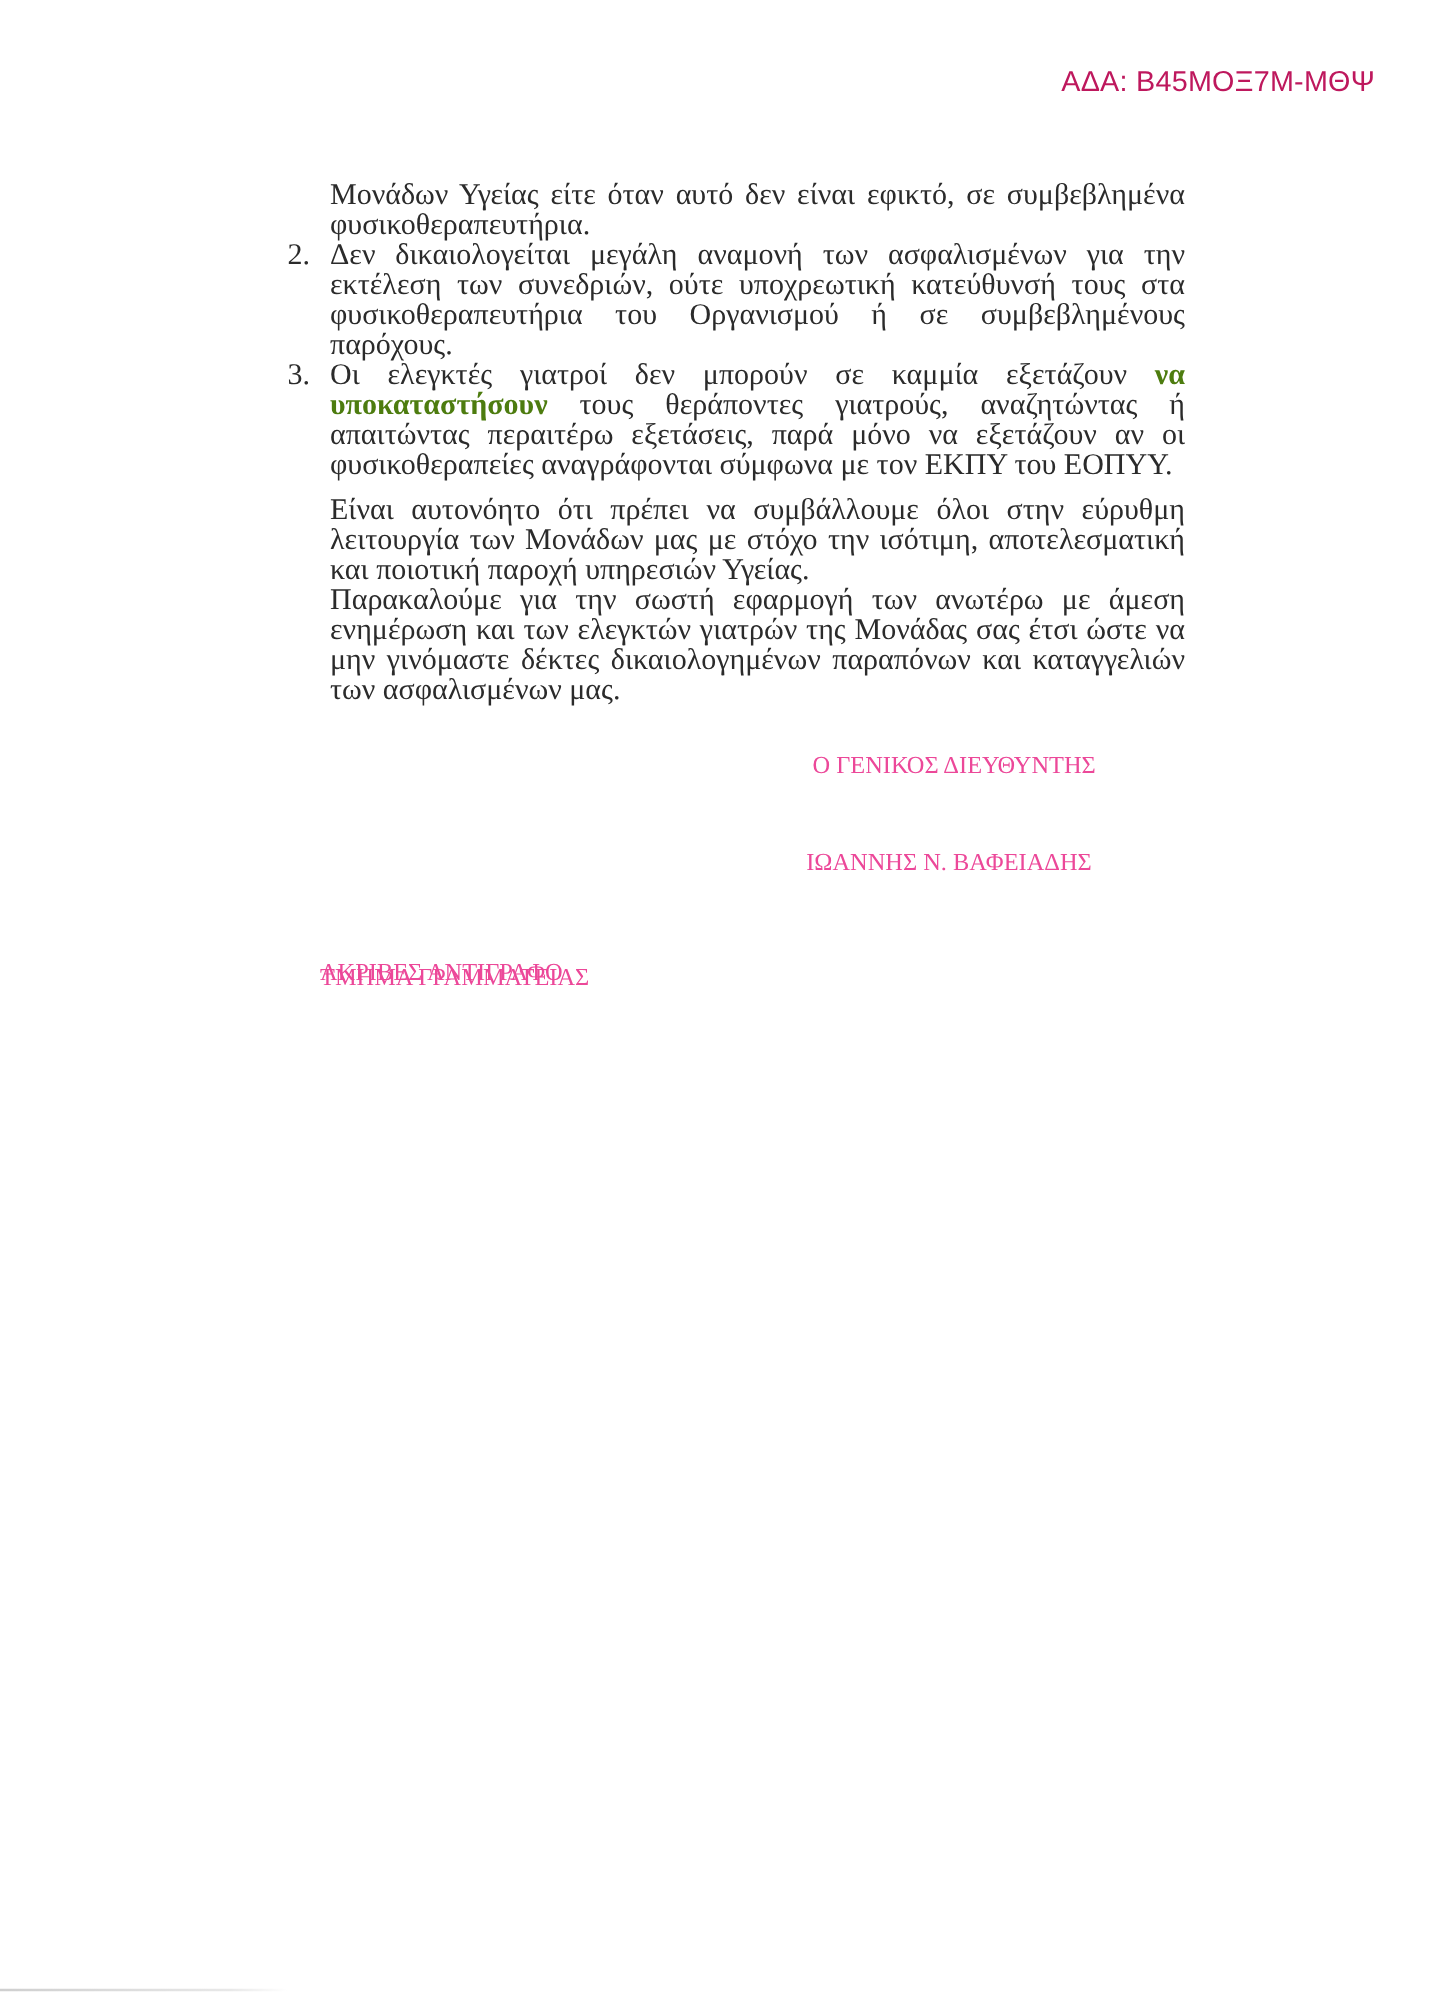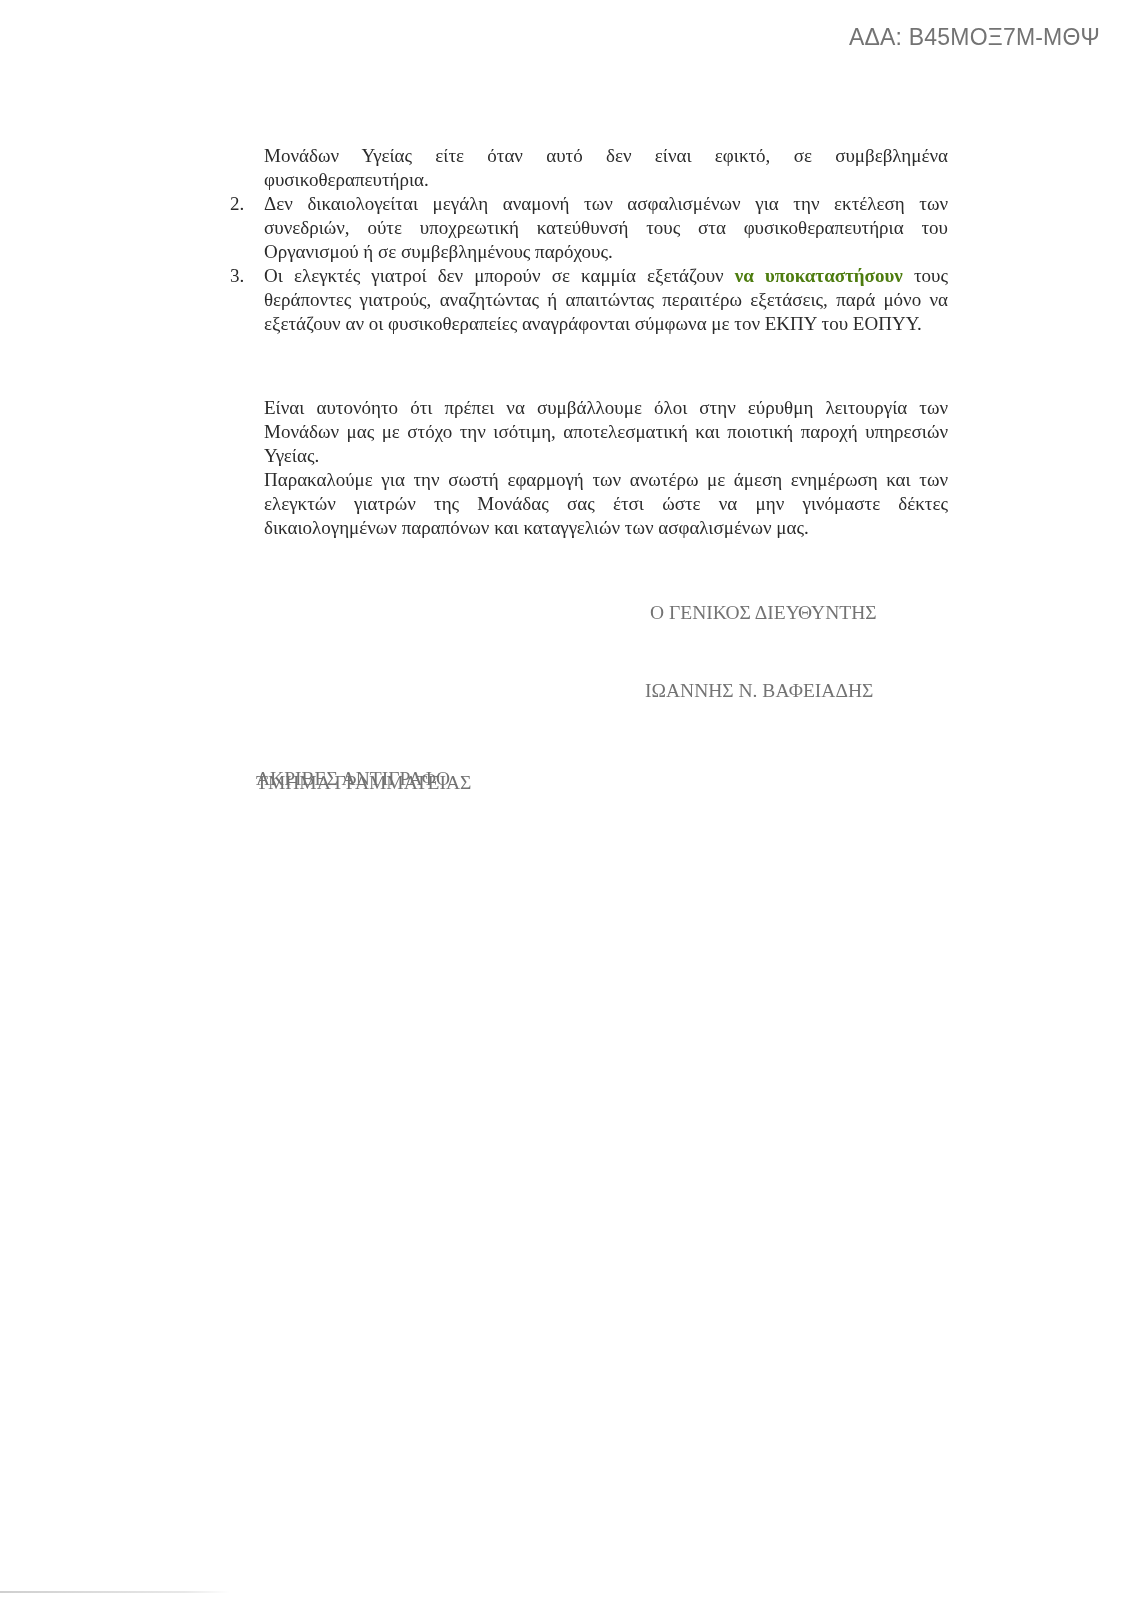--- a/index.html
+++ b/index.html
@@ -10,53 +10,53 @@
     body {
       width: 1144px;
       height: 1600px;
       position: relative;
       overflow: hidden;
       font-family: "Liberation Serif", "DejaVu Serif", serif;
       color: #2a2a2a;
     }
     .ada-header {
       position: absolute;
-      top: 24px;
+      top: 52px;
       right: 44px;
       font-family: "Liberation Sans", "DejaVu Sans", sans-serif;
       font-size: 23px;
-      color: #737373;
+      color: #be185d;
       letter-spacing: 0.2px;
     }
     .body-text {
       position: absolute;
       left: 264px;
       width: 684px;
-      font-size: 19px;
+      font-size: 24px;
       line-height: 24px;
       text-align: justify;
       color: #2b2b2b;
     }
     .block1 { top: 144px; }
     .list-item {
       position: relative;
       margin: 0;
     }
     .list-num {
       position: absolute;
       left: -34px;
       top: 0;
     }
     .para { margin: 0; }
     .block2 { top: 396px; }
     .bold { font-weight: bold; color: #4d7c0f; }
     .sig {
       position: absolute;
       font-size: 19.5px;
-      color: #737373;
+      color: #ec4899;
       white-space: nowrap;
     }
     .sig-title { left: 650px; top: 602px; }
     .sig-name { left: 645px; top: 680px; }
     .copy1 { left: 256px; top: 768px; }
     .copy2 { left: 256px; top: 772px; text-align: right; }
     .bottom-line {
       position: absolute;
       left: 0;
       top: 1591px;

